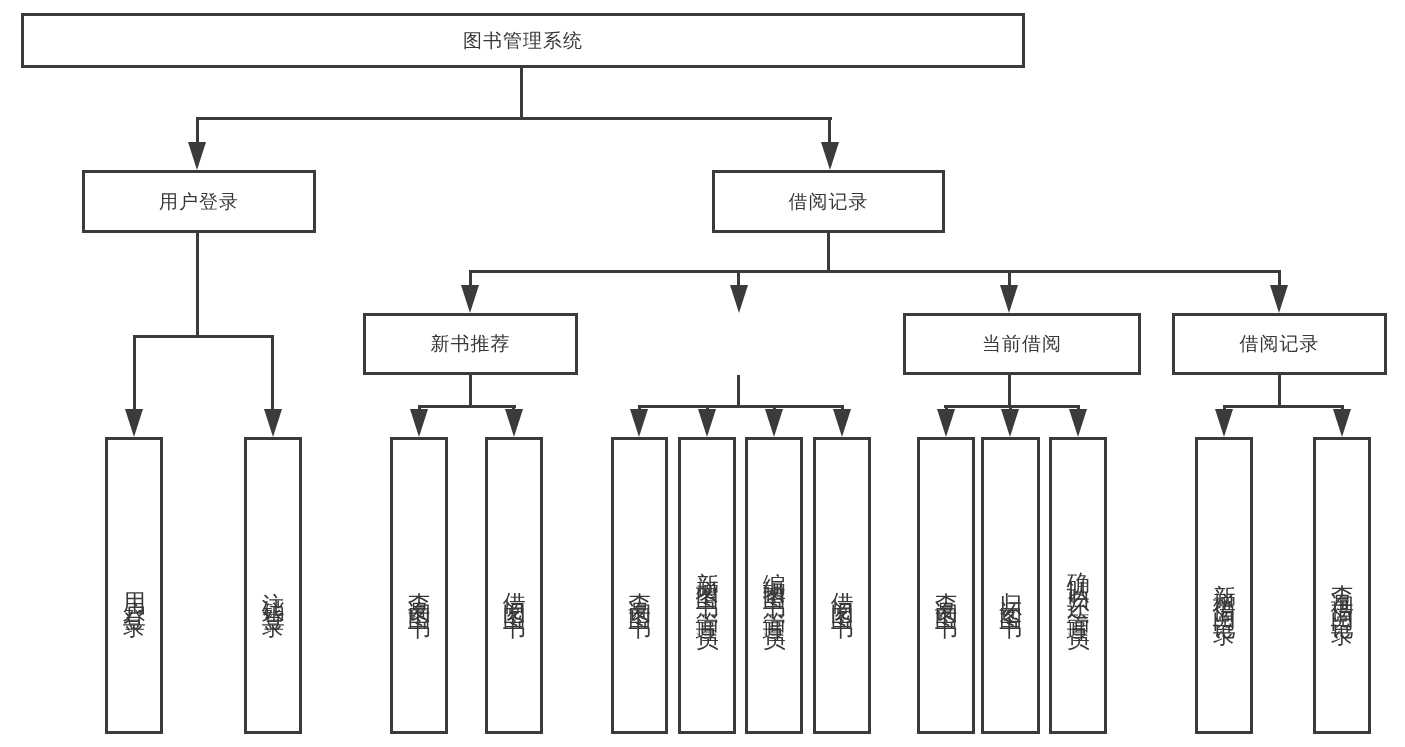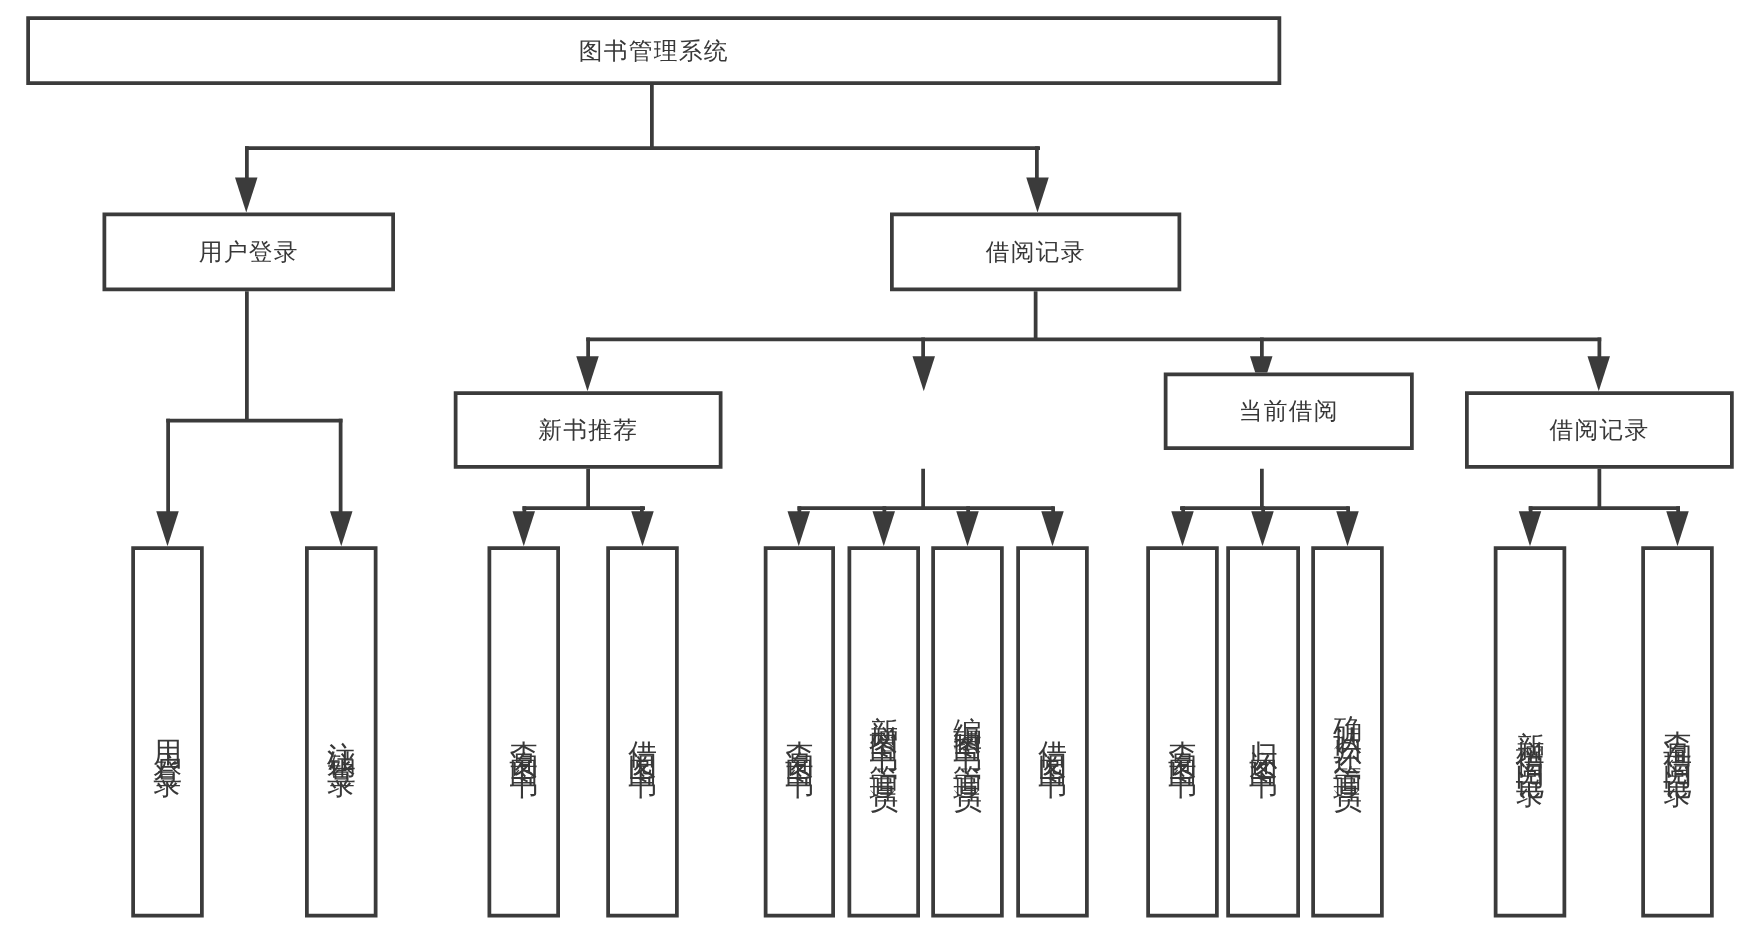--- a/index.html
+++ b/index.html
@@ -72,21 +72,21 @@
   <div class="vl" style="left:469px;top:270px;height:18px;"></div>
   <div class="arr" style="left:461px;top:285px;"></div>
   <div class="vl" style="left:737px;top:270px;height:18px;"></div>
   <div class="arr" style="left:730px;top:285px;"></div>
   <div class="vl" style="left:1008px;top:270px;height:18px;"></div>
   <div class="arr" style="left:1000px;top:285px;"></div>
   <div class="vl" style="left:1278px;top:270px;height:18px;"></div>
   <div class="arr" style="left:1270px;top:285px;"></div>
 
   <div class="box" style="left:363px;top:313px;width:215px;height:62px;text-align:center;">新书推荐</div>
-  <div class="box" style="left:903px;top:298px;width:200px;height:62px;margin-left:28px;">当前借阅</div>
+  <div class="box" style="left:903px;top:313px;width:238px;height:62px;">当前借阅</div>
   <div class="box" style="left:1172px;top:313px;width:215px;height:62px;">借阅记录</div>
 
   <div class="vl" style="left:469px;top:375px;height:32px;"></div>
   <div class="hl" style="left:418px;top:405px;width:98px;"></div>
   <div class="vl" style="left:418px;top:405px;height:8px;"></div>
   <div class="arr" style="left:410px;top:409px;"></div>
   <div class="vl" style="left:512px;top:405px;height:8px;"></div>
   <div class="arr" style="left:505px;top:409px;"></div>
 
   <div class="vl" style="left:737px;top:375px;height:32px;"></div>

